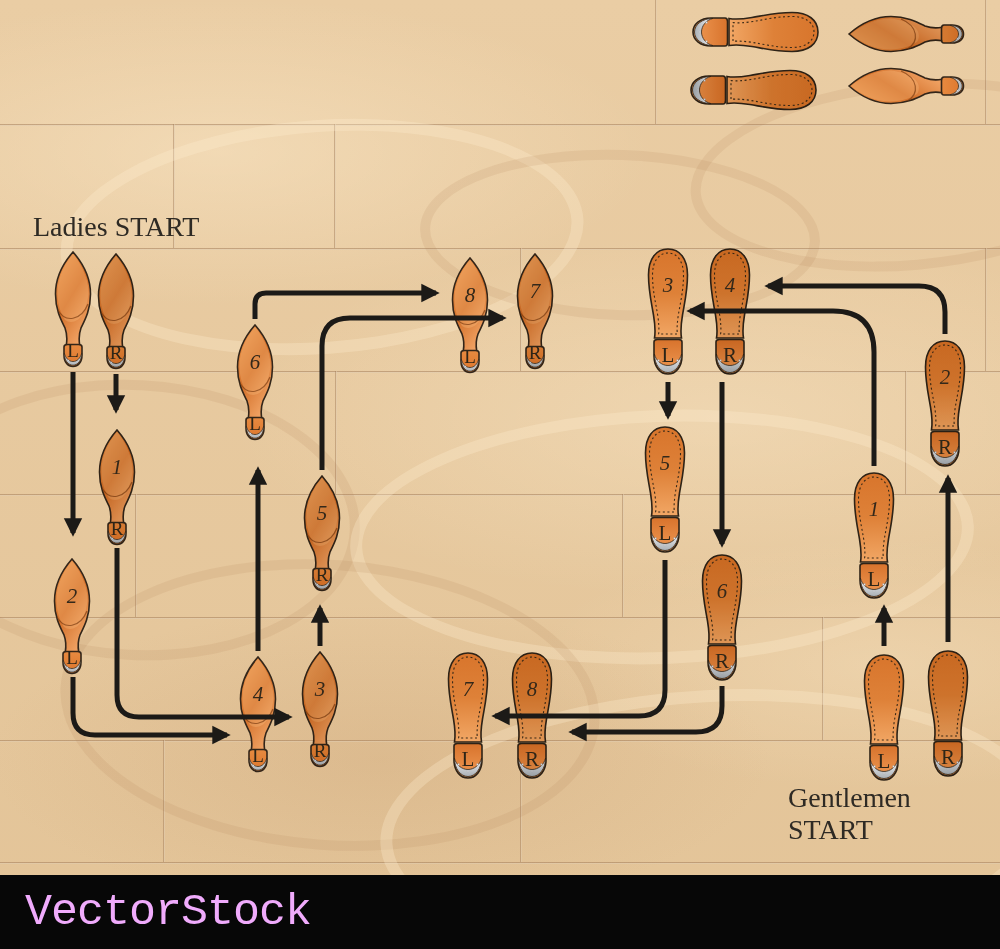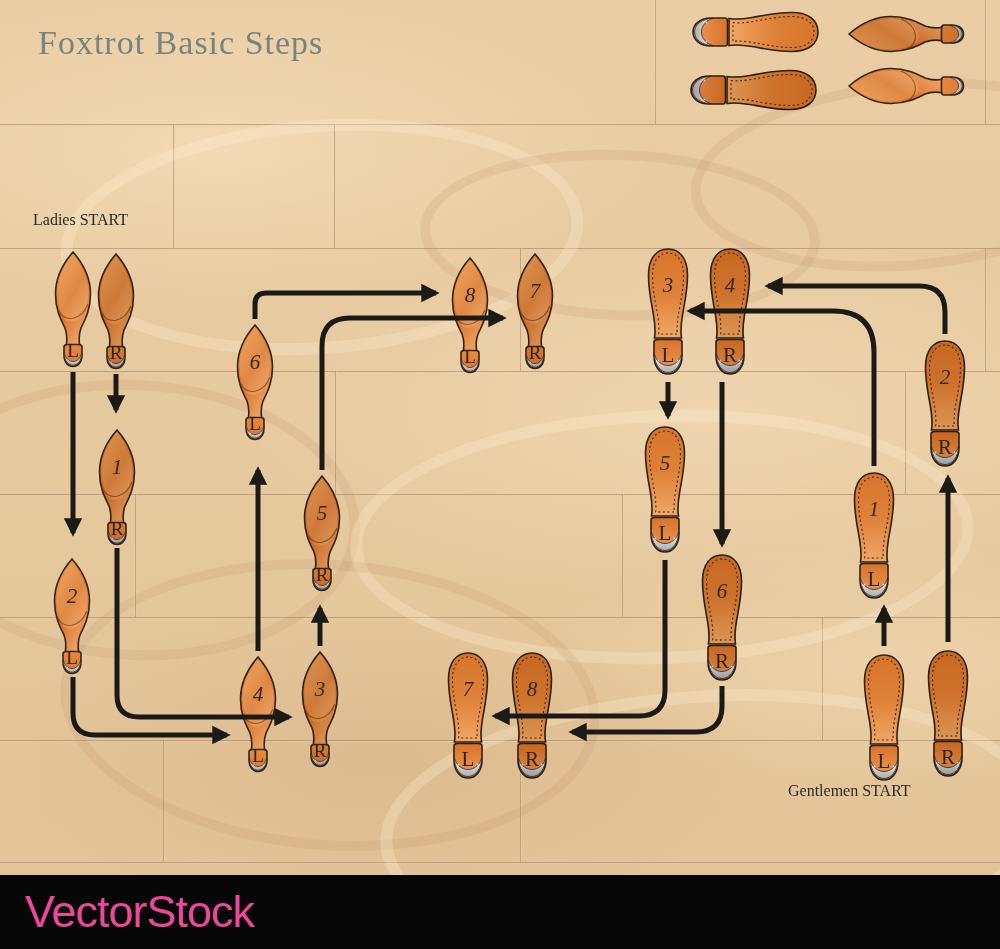--- a/index.html
+++ b/index.html
@@ -12,41 +12,41 @@
            radial-gradient(ellipse 500px 180px at 88% 70%, rgba(255,238,208,.28), transparent 70%),
            linear-gradient(#eacda4,#e3c498);}
   .seam-h{position:absolute;left:0;width:1000px;height:2px;
           background:linear-gradient(180deg,rgba(124,76,38,.5),rgba(255,243,218,.55));}
   .seam-v{position:absolute;width:2px;height:124px;
           background:linear-gradient(90deg,rgba(124,76,38,.45),rgba(255,243,218,.5));}
   .swirl{position:absolute;border-radius:50%;pointer-events:none;}
   .sw-d{border:10px solid rgba(176,128,82,.14);}
   .sw-l{border:12px solid rgba(255,238,208,.30);}
   .title{position:absolute;left:38px;top:24px;font-size:34px;letter-spacing:1px;color:#76857f;}
-  .small-label{position:absolute;font-size:16px;color:#2e2a24;}
+  .small-label{position:absolute;font-size:28px;color:#2e2a24;}
   .shoe{position:absolute;}
   .shoe.lady{width:50px;height:118px;}
   .shoe.men{width:56px;height:134px;}
   .shoe svg{position:absolute;left:0;top:0;width:100%;height:100%;}
   .shoe.foot-R svg{filter:brightness(.9) saturate(1.08);}
   .shoe .num{position:absolute;left:0;width:100%;text-align:center;
              font-style:italic;font-size:21px;color:#33281a;}
   .shoe .foot{position:absolute;left:0;width:100%;text-align:center;
               font-size:20px;color:#2e2517;}
   .shoe.lady .num{top:27px;}
   .shoe.lady .foot{top:90px;font-size:19px;}
   .shoe.men .num{top:27px;}
   .shoe.men .foot{top:97px;font-size:21px;}
   .rot90{transform:rotate(90deg);}
   .rotm90{transform:rotate(-90deg);}
   #arrows{position:absolute;left:0;top:0;z-index:30;pointer-events:none;}
   .shoe{z-index:20;}
   #watermark-bar{position:absolute;left:0;top:875px;width:1000px;height:74px;background:#070707;
                  display:flex;align-items:center;justify-content:space-between;z-index:40;
-                 font-family:Liberation Sans, sans-serif;color:#ec4899;}
+                 font-family:Liberation Mono, monospace;color:#f0abfc;}
   #brand{font-size:45px;font-weight:500;margin-left:25px;letter-spacing:-1px;}
   #credit{font-size:30px;font-weight:400;margin-right:24px;}
 </style>
 </head>
 <body>
 
 <div id="stage">
 
   <svg width="0" height="0" style="position:absolute" aria-hidden="true">
     <defs>
@@ -118,21 +118,20 @@
   <div class="seam-v" style="left:520px;top:740px;height:122px"></div>
 
   <div class="swirl sw-l" style="left:60px;top:120px;width:500px;height:210px;transform:rotate(-4deg)"></div>
   <div class="swirl sw-d" style="left:-90px;top:380px;width:430px;height:260px;transform:rotate(3deg)"></div>
   <div class="swirl sw-l" style="left:350px;top:410px;width:600px;height:230px;transform:rotate(-2deg)"></div>
   <div class="swirl sw-d" style="left:60px;top:560px;width:520px;height:270px;transform:rotate(4deg)"></div>
   <div class="swirl sw-l" style="left:380px;top:690px;width:640px;height:250px;transform:rotate(-3deg)"></div>
   <div class="swirl sw-d" style="left:690px;top:80px;width:420px;height:170px;transform:rotate(-5deg)"></div>
   <div class="swirl sw-d" style="left:420px;top:150px;width:380px;height:150px;transform:rotate(2deg)"></div>
 
-  <div class="title">Foxtrot Basic Steps</div>
   <div class="small-label" style="left:33px;top:211px">Ladies START</div>
   <div class="small-label" style="left:788px;top:782px">Gentlemen START</div>
 
   <div class="shoe men rot90" style="left:726px;top:-35px">
     <svg viewBox="0 0 56 134">
         <use href="#menShoe" xlink:href="#menShoe"></use>
       </svg>
   </div>
   <div class="shoe men rot90 foot-R" style="left:724px;top:23px">
     <svg viewBox="0 0 56 134">

